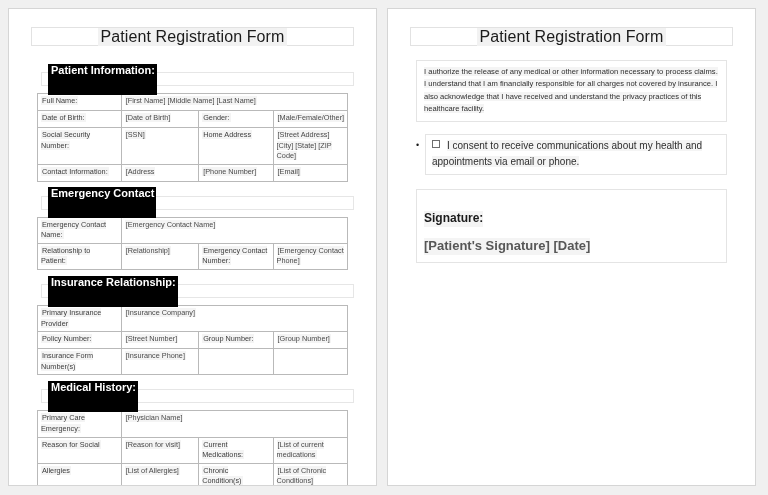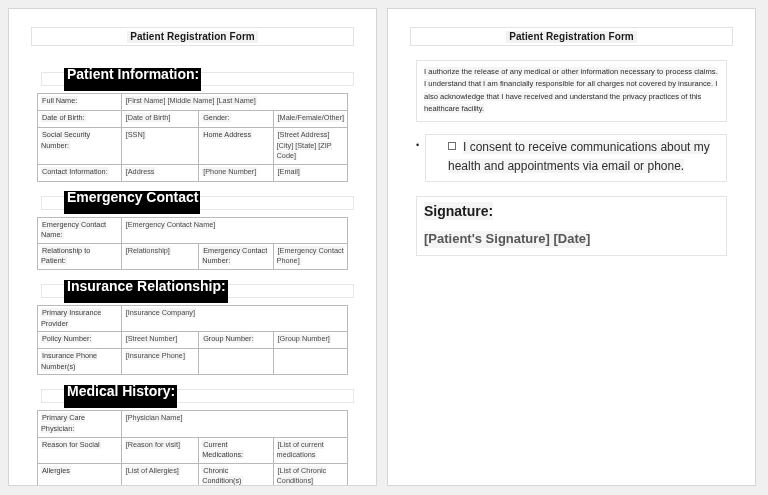--- a/index.html
+++ b/index.html
@@ -39,22 +39,22 @@
   .title-box {
     border: 1px solid #e2e2e2;
     box-sizing: border-box;
     height: 19px;
     display: flex;
     align-items: center;
     justify-content: center;
     margin-bottom: 26px;
   }
   .title-text {
-    font-size: 10px;
-    font-weight: bold;
+    font-size: 16px;
+    font-weight: normal;
     color: #1b1b1b;
     background: #f2f2f2;
     letter-spacing: 0.1px;
     padding: 1px 3px;
     line-height: 1;
   }
   .page2 .title-box { margin-bottom: 14px; }
 
   
   .section-box {
@@ -62,25 +62,25 @@
     box-sizing: border-box;
     height: 14px;
     display: flex;
     align-items: center;
     margin: 0 0 7px 10px;
     width: calc(100% - 10px);
   }
   .section-label {
     background: #000000;
     color: #ffffff;
-    font-size: 14px;
+    font-size: 11px;
     font-weight: bold;
     line-height: 11px;
-    padding: 1px 2px 11px 3px;
-    margin-left: 22px;
+    padding: 1px 2px 19px 3px;
+    margin-left: 6px;
     white-space: nowrap;
   }
 
   
   table.form-table {
     border-collapse: collapse;
     width: calc(100% - 12px);
     margin: 0 0 14px 6px;
     table-layout: fixed;
     border: 1.4px solid #3a3a3a;
@@ -131,22 +131,22 @@
     color: #1b1b1b;
     width: 9px;
     flex: 0 0 9px;
     padding-top: 7px;
     text-align: left;
   }
   .consent-box {
     border: 1px solid #e4e4e4;
     box-sizing: border-box;
     flex: 1 1 auto;
-    padding: 3px 6px 4px 22px;
-    font-size: 12px;
+    padding: 3px 6px 4px 6px;
+    font-size: 10px;
     line-height: 1.6;
     color: #2e2e2e;
   }
   .checkbox {
     display: inline-block;
     width: 6px;
     height: 6px;
     border: 1px solid #6e6e6e;
     background: #ffffff;
     vertical-align: 1px;
@@ -154,27 +154,28 @@
   }
   .consent-box .t { background: #f4f4f4; }
 
   .signature-box {
     border: 1px solid #e4e4e4;
     box-sizing: border-box;
     margin: 0 6px;
     padding: 5px 7px 7px 7px;
   }
   .sig-label {
-    font-size: 14px;
+    font-size: 12px;
     font-weight: bold;
     color: #1b1b1b;
     background: #f4f4f4;
     display: inline-block;
     margin-bottom: 9px;
     line-height: 1.3;
+    margin-top: 16px;
   }
   .sig-value {
     font-size: 13px;
     color: #575757;
     background: #f4f4f4;
     display: inline-block;
     line-height: 1.3;
     font-weight: bold;
   }
 </style>
@@ -264,41 +265,41 @@
             <td class="lbl"><span class="t">Primary Insurance Provider</span></td>
             <td class="val" colspan="3"><span class="t">[Insurance Company]</span></td>
           </tr>
           <tr>
             <td class="lbl"><span class="t">Policy Number:</span></td>
             <td class="val"><span class="t">[Street Number]</span></td>
             <td class="lbl"><span class="t">Group Number:</span></td>
             <td class="val"><span class="t">[Group Number]</span></td>
           </tr>
           <tr>
-            <td class="lbl"><span class="t">Insurance Phone Number(s)</span></td>
+            <td class="lbl"><span class="t">Insurance Form Number(s)</span></td>
             <td class="val"><span class="t">[Insurance Phone]</span></td>
             <td class="empty"></td>
             <td class="empty"></td>
           </tr>
         </tbody>
     </table>
 
     <div class="section-box">
       <span class="section-label">Medical History:</span>
     </div>
     <table class="form-table">
       <colgroup>
           <col class="c1">
           <col class="c2">
           <col class="c3">
           <col class="c4">
         </colgroup>
       <tbody>
           <tr>
-            <td class="lbl"><span class="t">Primary Care Physician:</span></td>
+            <td class="lbl"><span class="t">Primary Care Emergency:</span></td>
             <td class="val" colspan="3"><span class="t">[Physician Name]</span></td>
           </tr>
           <tr>
             <td class="lbl"><span class="t">Reason for Social</span></td>
             <td class="val"><span class="t">[Reason for visit]</span></td>
             <td class="lbl"><span class="t">Current Medications:</span></td>
             <td class="val"><span class="t">[List of current medications</span></td>
           </tr>
           <tr>
             <td class="lbl"><span class="t">Allergies</span></td>

